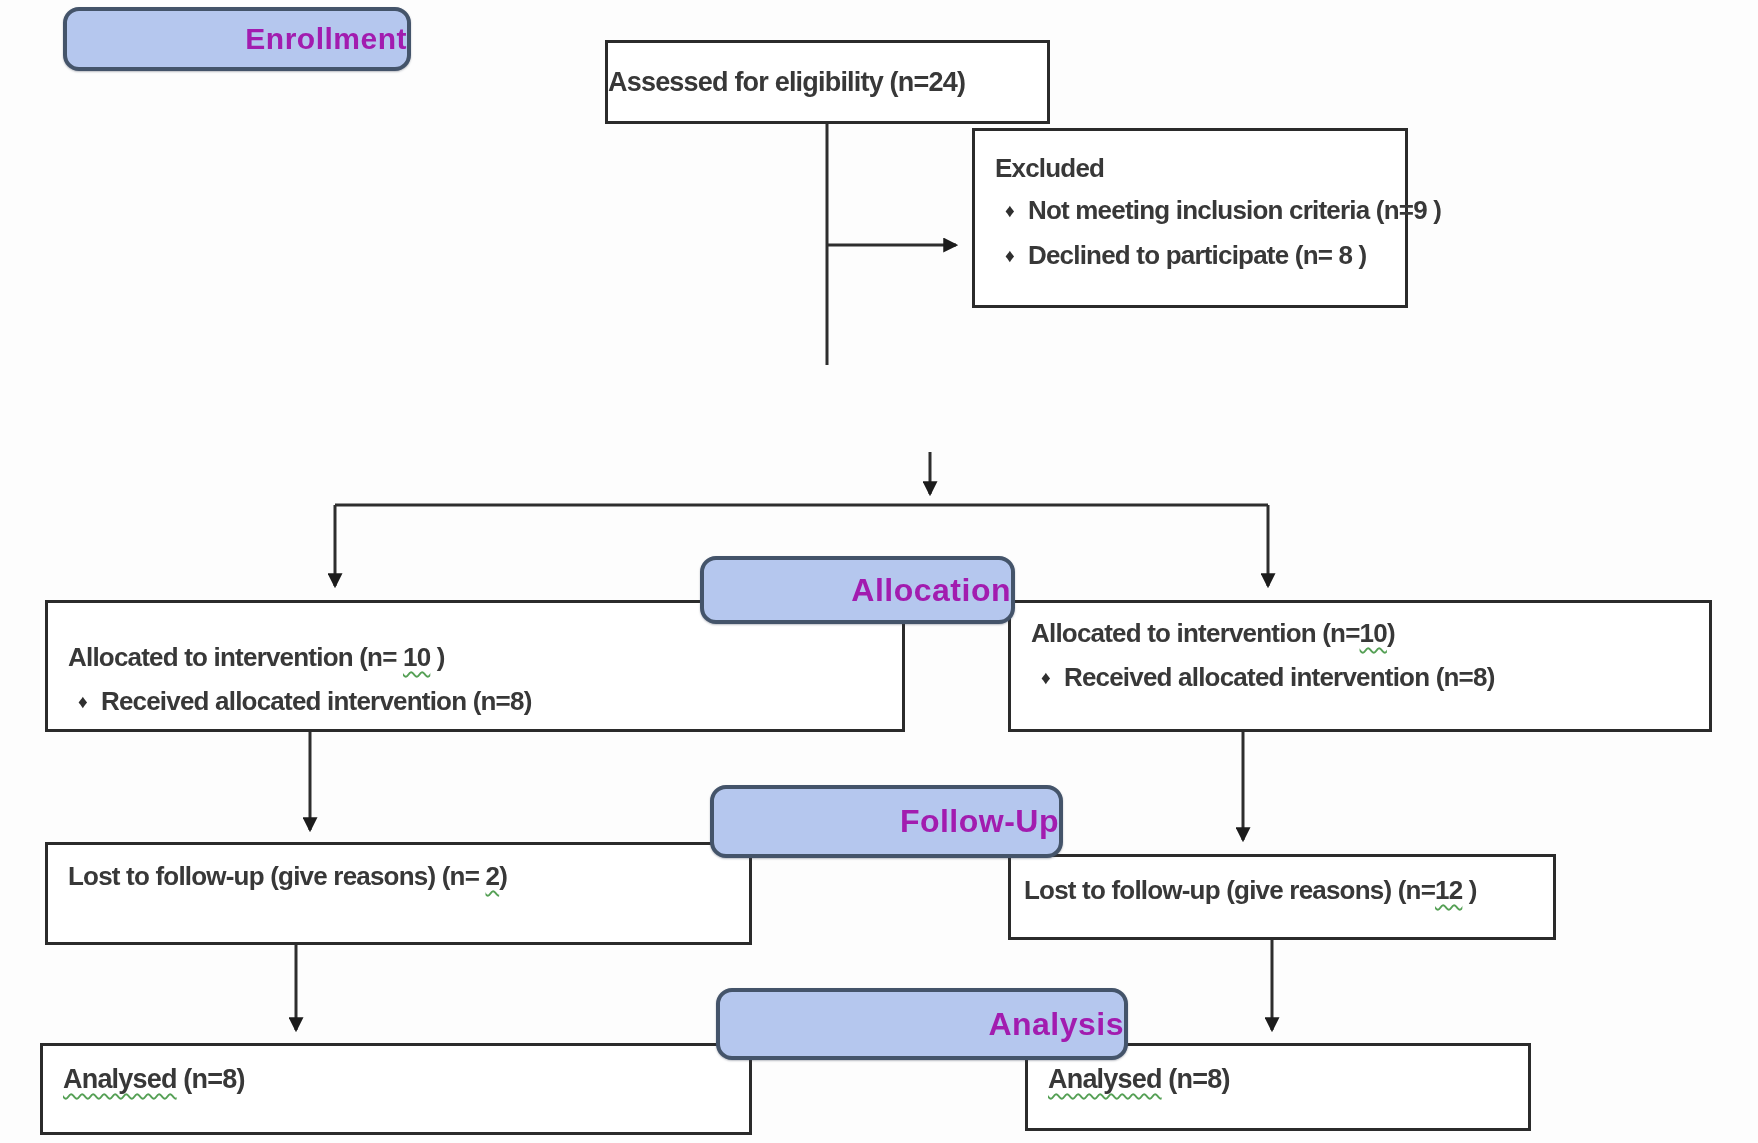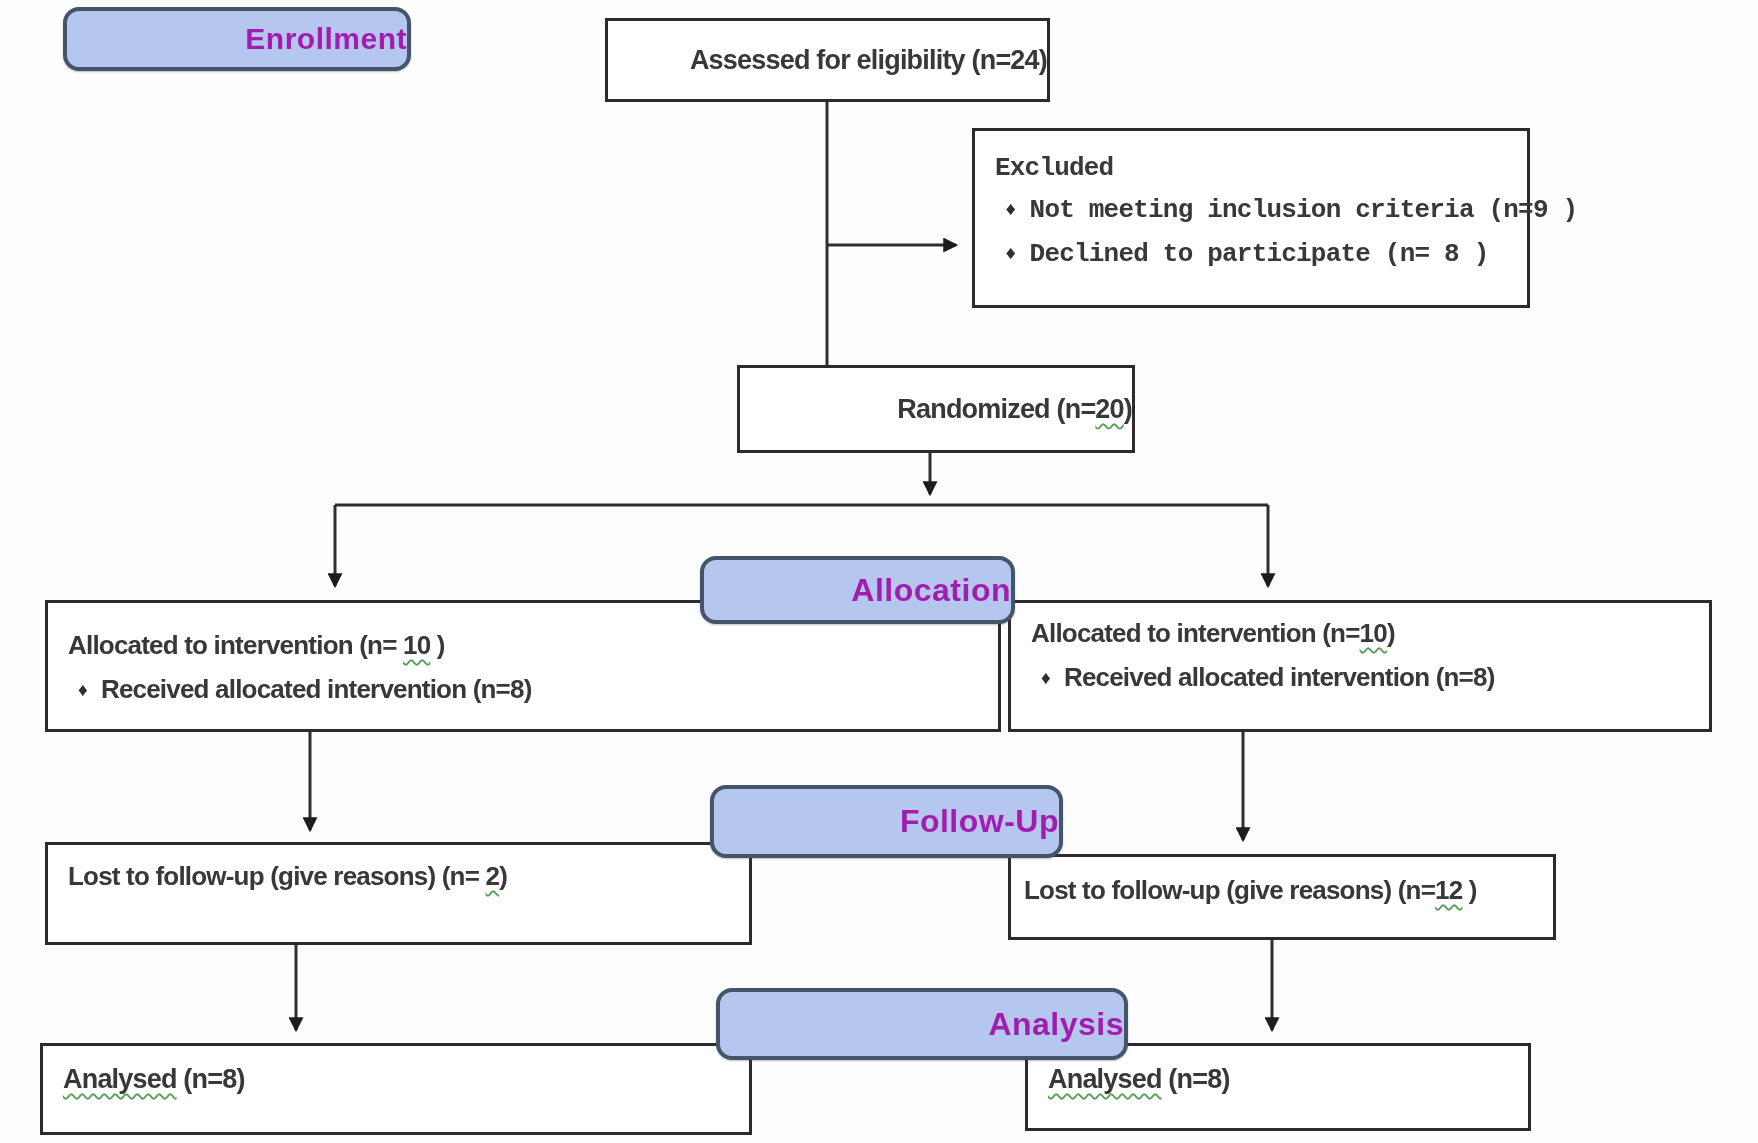--- a/index.html
+++ b/index.html
@@ -9,21 +9,21 @@
     font-family:"Liberation Sans", sans-serif;
     color:#383838;
   }
   svg.wires { position:absolute; left:0; top:0; z-index:1; }
 
   .box {
     position:absolute; box-sizing:border-box; background:#ffffff;
     border:3px solid #2b2b2b; z-index:2;
     font-weight:bold; letter-spacing:-0.8px; white-space:nowrap;
   }
-  .center { display:flex; align-items:center; justify-content:flex-end; }
+  .center { display:flex; align-items:center; justify-content:flex-start;margin-top:22px; }
 
   .pill {
     position:absolute; box-sizing:border-box; z-index:5;
     background:#b5c7ee; border:4px solid #44546a; border-radius:16px;
     display:flex; align-items:center; justify-content:flex-end;
     color:#a21caf; font-weight:bold; letter-spacing:0.5px;
     box-shadow:0 1px 2px rgba(60,70,90,0.35);
   }
 
   .t26 { font-size:26px; }
@@ -85,37 +85,34 @@
   </div>
 
   <div class="pill t32" style="left:716px; top:988px; width:412px; height:72px;">
     <span>Analysis</span>
   </div>
 
   <div class="box center t27" style="left:605px; top:18px; width:445px; height:84px;">
     <span>Assessed for eligibility (n=24)</span>
   </div>
 
-  <div class="box t26 pad" style="left:972px; top:128px; width:558px; height:180px; line-height:42px;font-family:Liberation Mono, monospace;">
+  <div class="box t26 pad" style="left:972px; top:128px; width:436px; height:180px; line-height:42px;">
     <div>Excluded</div>
     <div class="bullet-row">
       <span class="bullet">♦</span>
       <span>Not meeting inclusion criteria (n=9 )</span>
     </div>
     <div class="bullet-row">
       <span class="bullet">♦</span>
       <span>Declined to participate (n= 8 )</span>
     </div>
   </div>
 
-  <div class="box center t27" style="left:737px; top:365px; width:398px; height:88px;">
-    <span><span>Randomized (n=</span><span class="wavy">20</span><span>)</span></span>
-  </div>
 
-  <div class="box t26 pad" style="left:45px; top:600px; width:956px; height:132px; padding-top:20px;">
+  <div class="box t26 pad" style="left:45px; top:600px; width:860px; height:132px; padding-top:32px;">
     <div class="line"><span>Allocated to intervention (n= </span><span class="wavy">10</span><span> )</span></div>
     <div class="bullet-row line">
       <span class="bullet">♦</span>
       <span>Received allocated intervention (n=8)</span>
     </div>
   </div>
 
   <div class="box t26 pad" style="left:1008px; top:600px; width:704px; height:132px; padding-top:8px;">
     <div class="line"><span>Allocated to intervention (n=</span><span class="wavy">10</span><span>)</span></div>
     <div class="bullet-row line">

